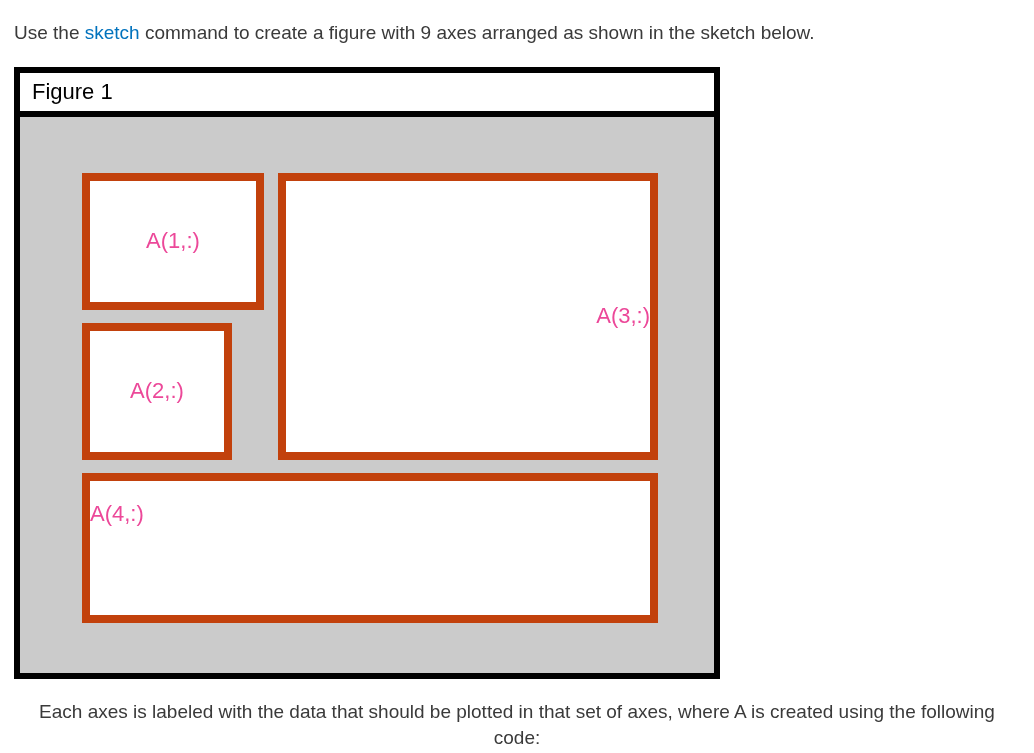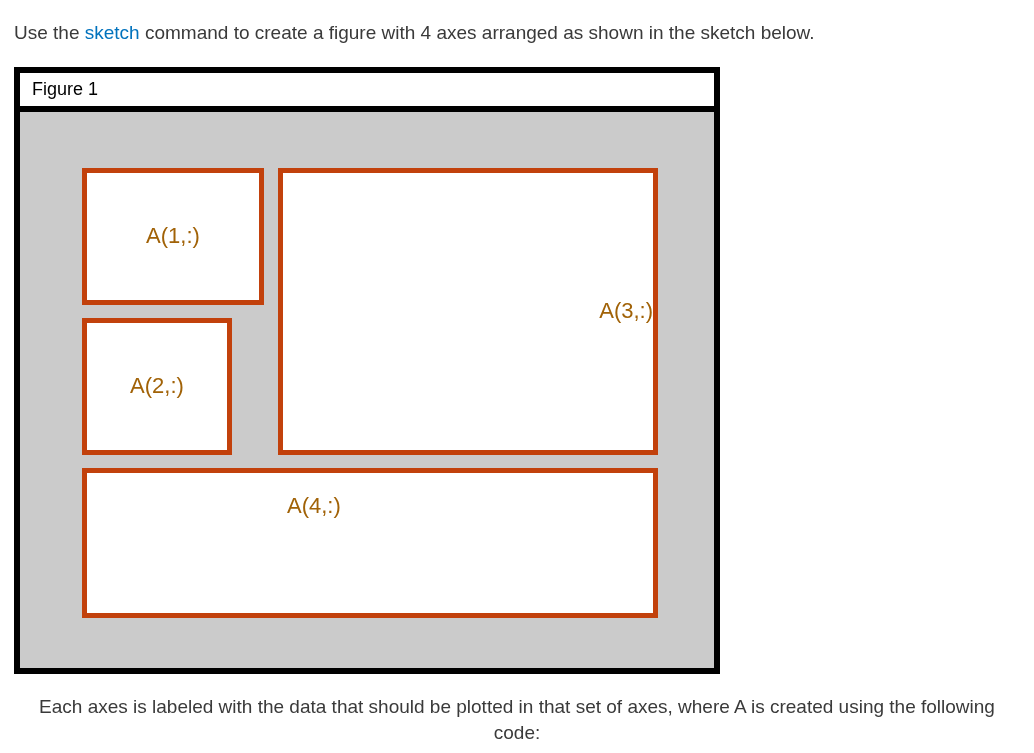--- a/index.html
+++ b/index.html
@@ -30,41 +30,41 @@
     width: 706px;
     border: 6px solid #000;
     background: #cbcbcb;
     box-sizing: border-box;
     margin-bottom: 20px;
   }
   .figure-titlebar {
     background: #ffffff;
     border-bottom: 6px solid #000;
     padding: 6px 12px;
-    font-size: 18px;
+    font-size: 22px;
     font-family: "Helvetica Neue", Helvetica, Arial, sans-serif;
     color: #000;
   }
   .figure-body {
     position: relative;
     width: 100%;
     height: 556px;
     box-sizing: border-box;
     padding: 56px 62px 40px 62px;
   }
   .axes {
     position: absolute;
     background: #ffffff;
-    border: 5px solid #c2410c;
+    border: 8px solid #c2410c;
     box-sizing: border-box;
     display: flex;
     align-items: center;
     justify-content: center;
     font-size: 22px;
-    color: #a16207;
+    color: #ec4899;
   }
   
   #ax1 {
     left: 62px;
     top: 56px;
     width: 182px;
     height: 137px;
   }
   
   #ax2 {
@@ -81,40 +81,39 @@
     height: 287px;
     justify-content: flex-end;
   }
   
   #ax4 {
     left: 62px;
     top: 356px;
     width: 576px;
     height: 150px;
     justify-content: flex-start;
-    padding-left: 200px;
   }
   #ax4 span {
      
      align-self: flex-start;
      margin-top: 20px;
   }
   .caption {
     font-size: 19px;
     line-height: 1.4;
     color: #3a3a3a;
     margin-bottom: 18px;
     text-align: center;
   }
 </style>
 </head>
 <body>
 
 <div class="instr">
-  <span>Use the </span><a href="#" class="link">sketch</a><span> command to create a figure with 4 axes arranged as shown in the sketch below.</span>
+  <span>Use the </span><a href="#" class="link">sketch</a><span> command to create a figure with 9 axes arranged as shown in the sketch below.</span>
 </div>
 
 <div class="figure-outer">
   <div class="figure-titlebar">
     <span>Figure 1</span>
   </div>
   <div class="figure-body">
     <div id="ax1" class="axes">
       <span>A(1,:)</span>
     </div>

